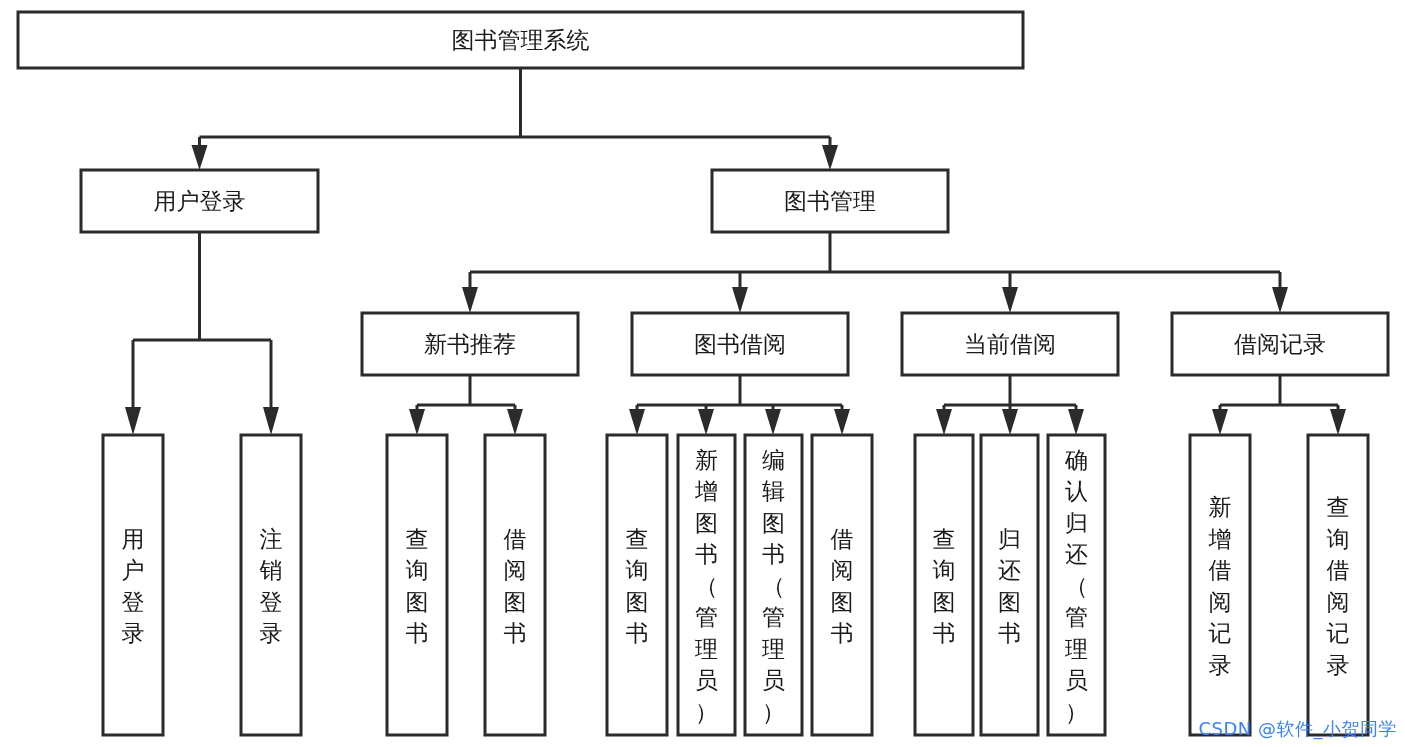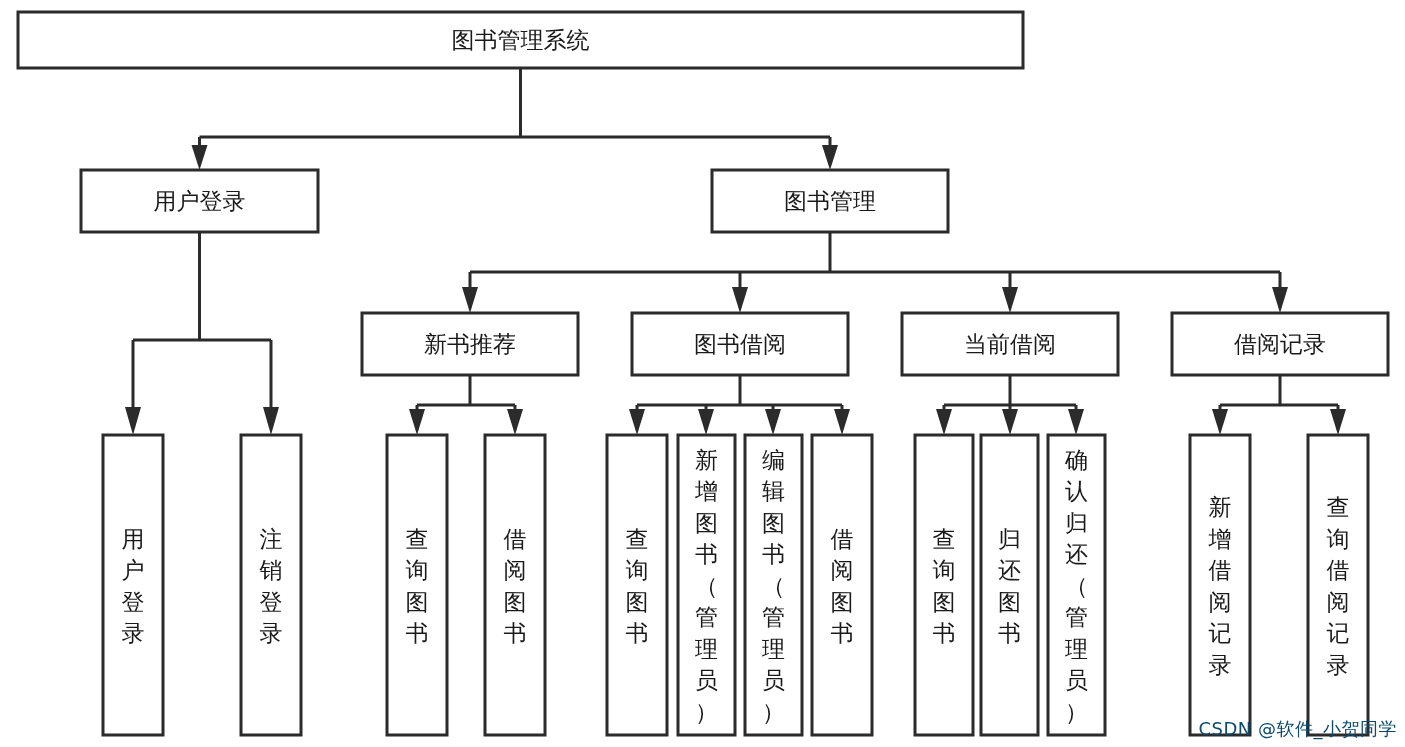--- a/index.html
+++ b/index.html
@@ -45,21 +45,21 @@
   .arrow-head {
     fill: #2b2b2b;
     stroke: none;
   }
   .watermark {
     position: absolute;
     right: 8px;
     bottom: 6px;
     font-family: "DejaVu Sans", "Liberation Sans", sans-serif;
     font-size: 18px;
-    color: #0c4a6e;
+    color: #3b82f6;
     letter-spacing: 0.5px;
     white-space: nowrap;
     pointer-events: none;
     text-align: right;
   }
 </style>
 </head>
 <body>
 
 <svg id="diagram" viewBox="0 0 1405 747" xmlns="http://www.w3.org/2000/svg">

